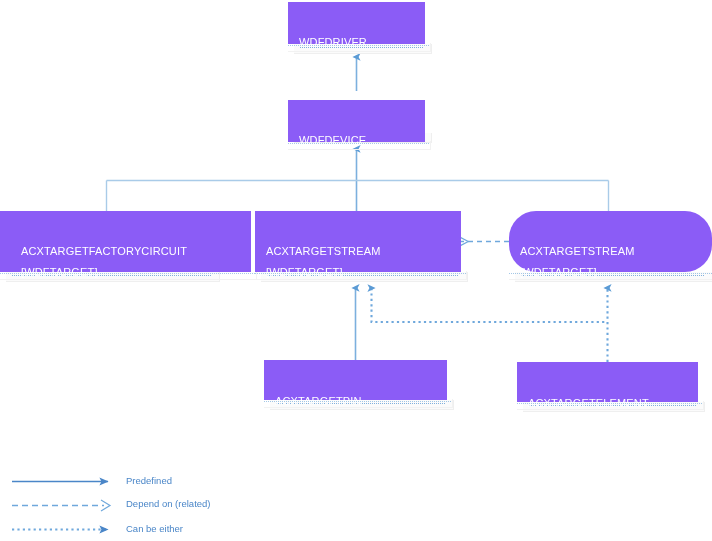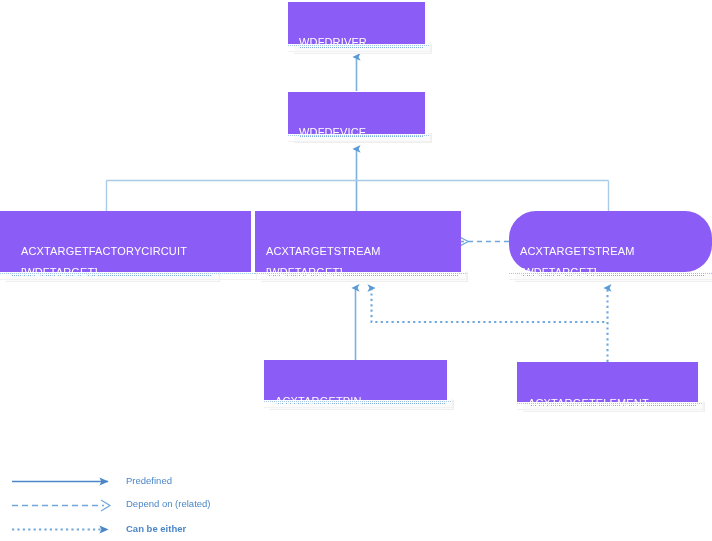--- a/index.html
+++ b/index.html
@@ -156,21 +156,21 @@
   <div class="node-shadow" style="left:6px;    top:272px; width:213px; height:9px;"></div>
   <div class="node-shadow" style="left:261px;  top:272px; width:206px; height:9px;"></div>
   <div class="node-shadow" style="left:515px;  top:272px; width:197px; height:9px;"></div>
   <div class="node-shadow" style="left:270px;  top:400px; width:183px; height:9px;"></div>
   <div class="node-shadow" style="left:523px;  top:402px; width:181px; height:9px;"></div>
 
   <div class="node" style="left:288px; top:2px;   width:137px; height:42px;">
     <span class="node-label">WDFDRIVER</span>
   </div>
 
-  <div class="node" style="left:288px; top:92px;  width:137px; height:42px;">
+  <div class="node" style="left:288px; top:100px;  width:137px; height:42px;">
     <span class="node-label">WDFDEVICE</span>
   </div>
 
   <div class="node" style="left:0px;   top:211px; width:251px; height:61px;padding-left:21px;">
     <span class="node-label">ACXTARGETFACTORYCIRCUIT
 [WDFTARGET]</span>
   </div>
 
   <div class="node" style="left:255px; top:211px; width:206px; height:61px;">
     <span class="node-label">ACXTARGETSTREAM
@@ -185,15 +185,15 @@
   <div class="node" style="left:264px; top:360px; width:183px; height:40px; padding-top:10px;">
     <span class="node-label">ACXTARGETPIN</span>
   </div>
 
   <div class="node" style="left:517px; top:362px; width:181px; height:40px; padding-top:10px;">
     <span class="node-label">ACXTARGETELEMENT</span>
   </div>
 
   <div class="legend" style="left:126px; top:475px;">Predefined</div>
   <div class="legend" style="left:126px; top:498px;text-align:right;">Depend on (related)</div>
-  <div class="legend" style="left:126px; top:523px;font-weight:bold;">Can be either</div>
+  <div class="legend" style="left:126px; top:523px;">Can be either</div>
 
 </div>
 
 </body></html>

